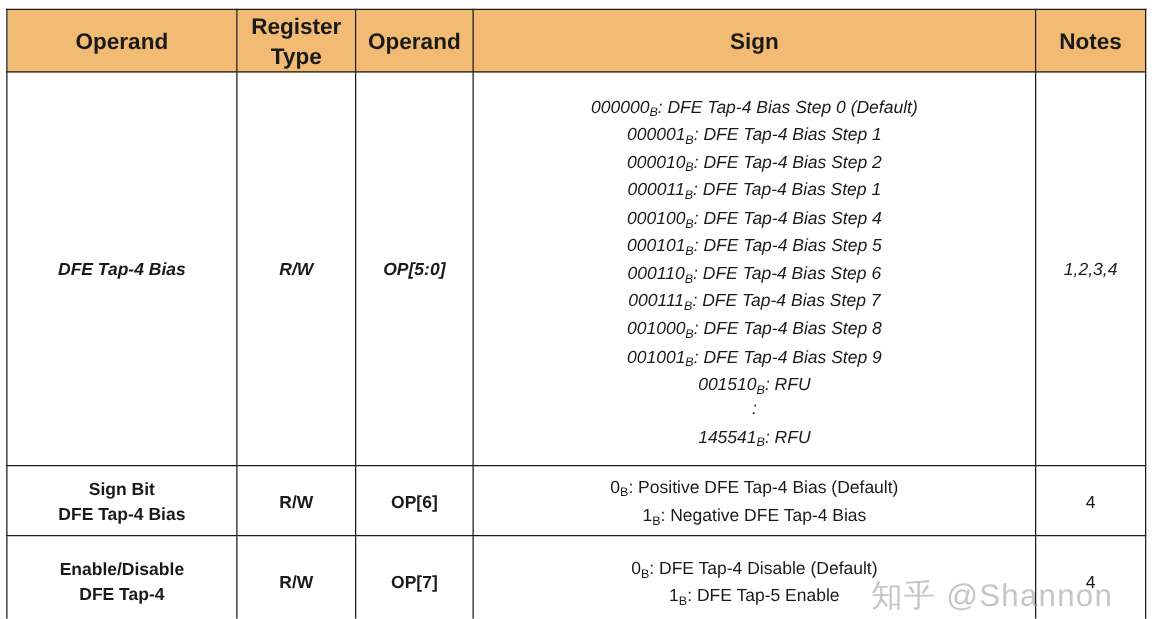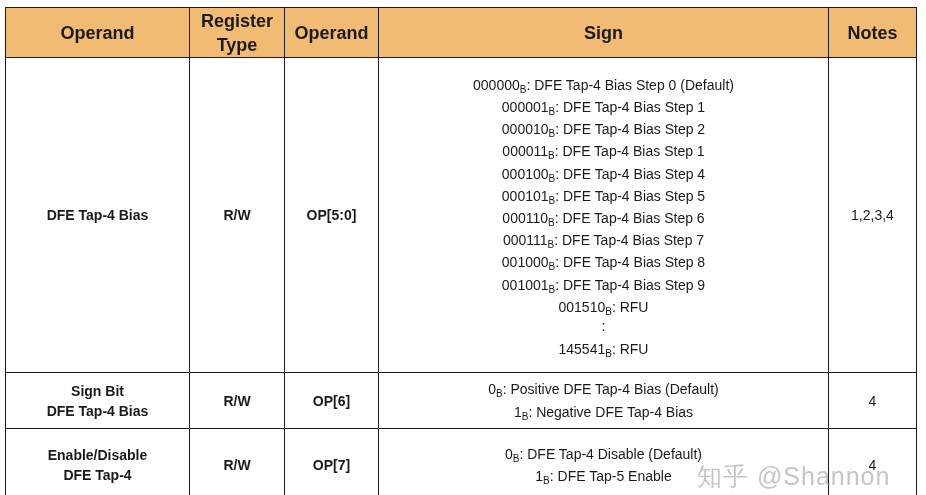--- a/index.html
+++ b/index.html
@@ -10,21 +10,21 @@
   table.spec th, table.spec td { border: 1.5px solid #1a1a1a; padding: 0; }
   table.spec th { background: #f2bb73; font-weight: bold; font-size: 18px;
                   text-align: center; vertical-align: middle; line-height: 24px; height: 49px; }
   table.spec td { font-size: 14px; text-align: center; vertical-align: middle; }
   td.fn, td.rt, td.op { font-weight: bold; line-height: 20px; }
   td.data { text-align: left; padding-left: 11px; }
   td.notes { font-size: 14px; margin-top: 20px; }
   .line { height: 22.2px; line-height: 22.2px; white-space: nowrap; }
   .line.ellipsis { height: 20px; line-height: 16px; }
   .line sub { font-size: 10px; vertical-align: -3px; line-height: 0; }
-  .row1 td { height: 302px; }
+  .row1 td { height: 302px; font-style: italic; }
   .row1 .data { padding-top: 8px; padding-bottom: 4px; }
   .row2 td { height: 55px; }
   .row3 td { height: 72px; }
   .watermark { position: absolute; left: 697px; top: 460px; font-size: 25px;
                color: rgba(150,150,150,0.55); letter-spacing: 1px; white-space: nowrap; }
 </style>
 </head>
 <body>
 
 <table class="spec">

